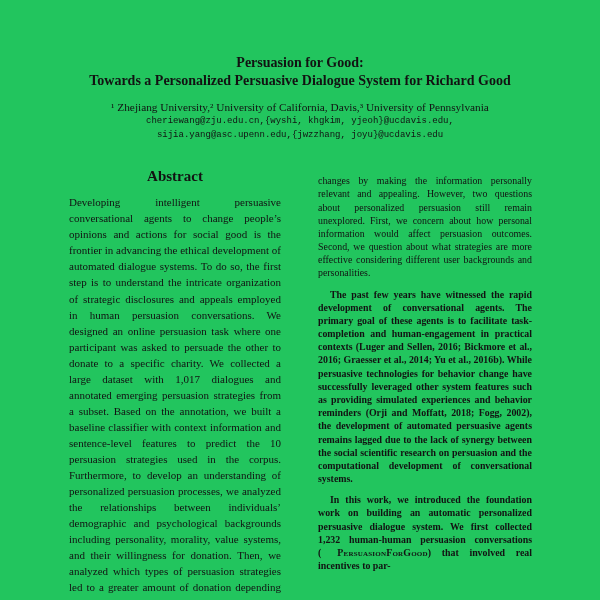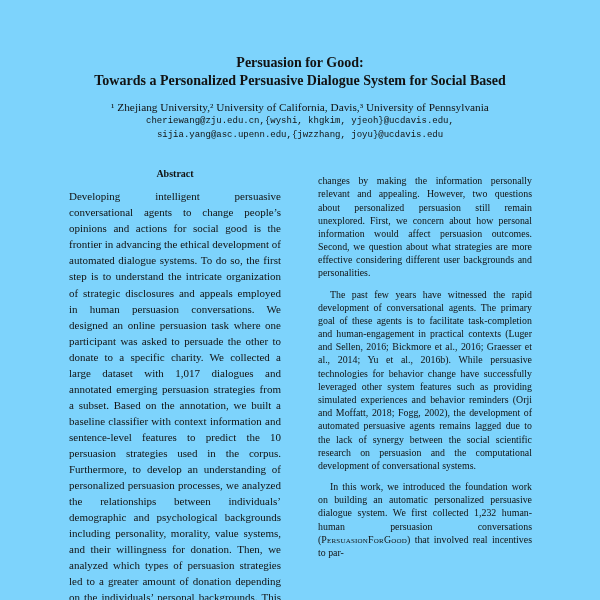--- a/index.html
+++ b/index.html
@@ -8,51 +8,51 @@
     width: 600px; height: 600px;
     background: #ffffff;
     color: #121212;
     font-family: "Liberation Serif", serif;
   }
   .page {
     width: 600px; height: 600px;
     padding: 54px 60px 0 60px;
     overflow: hidden;
     position: relative;
-    background: #7dd3fc;
+    background: #22c55e;
   }
   .title-block { text-align: center; font-weight: bold; font-size: 14px; line-height: 1.3; }
   .authors-block { text-align: center; font-weight: bold; font-size: 11.3px; line-height: 1.5; margin-top: 11px; }
   .affil-line { text-align: center; font-size: 11.3px; margin-top: 0; }
   .emails-block { text-align: center; font-family: "Liberation Mono", monospace; font-size: 9px; line-height: 1.55; margin-top: 2px; }
   .columns { display: flex; gap: 20px; margin-top: 23px; }
   .col { width: 230px; }
-  .abstract-heading { text-align: center; font-weight: bold; font-size: 10px; margin: 2px 0 9px 0; }
+  .abstract-heading { text-align: center; font-weight: bold; font-size: 15px; margin: 2px 0 9px 0; }
   .abstract-body {
     margin: 0 9px; font-size: 11px; line-height: 1.46;
     text-align: justify; hyphens: auto;
   }
   .section-heading { font-weight: bold; font-size: 11.5px; margin-top: 15px; }
   .sec-label { margin-left: 13px; }
   .body-para {
     margin: 8px; font-size: 9.9px; line-height: 1.33;
     text-align: justify; hyphens: auto;
   }
-  .body-para + .body-para { margin-top: 6px; }
+  .body-para + .body-para { margin-top: 6px; font-weight: bold; }
   .indent { text-indent: 12px; }
-  .smallcaps { font-variant: small-caps; letter-spacing: 0.2px; }
+  .smallcaps { font-variant: small-caps; letter-spacing: 0.2px; padding-left: 16px; }
 </style>
 </head>
 <body>
 
 <div class="page">
 
   <div class="title-block">
     <div>Persuasion for Good:</div>
-    <div>Towards a Personalized Persuasive Dialogue System for Social Based</div>
+    <div>Towards a Personalized Persuasive Dialogue System for Richard Good</div>
   </div>
 
   <div class="authors-block">
   </div>
 
   <div class="affil-line">¹ Zhejiang University,² University of California, Davis,³ University of Pennsylvania</div>
 
   <div class="emails-block">
     <div>cheriewang@zju.edu.cn,{wyshi, khgkim, yjeoh}@ucdavis.edu,</div>
     <div>sijia.yang@asc.upenn.edu,{jwzzhang, joyu}@ucdavis.edu</div>

